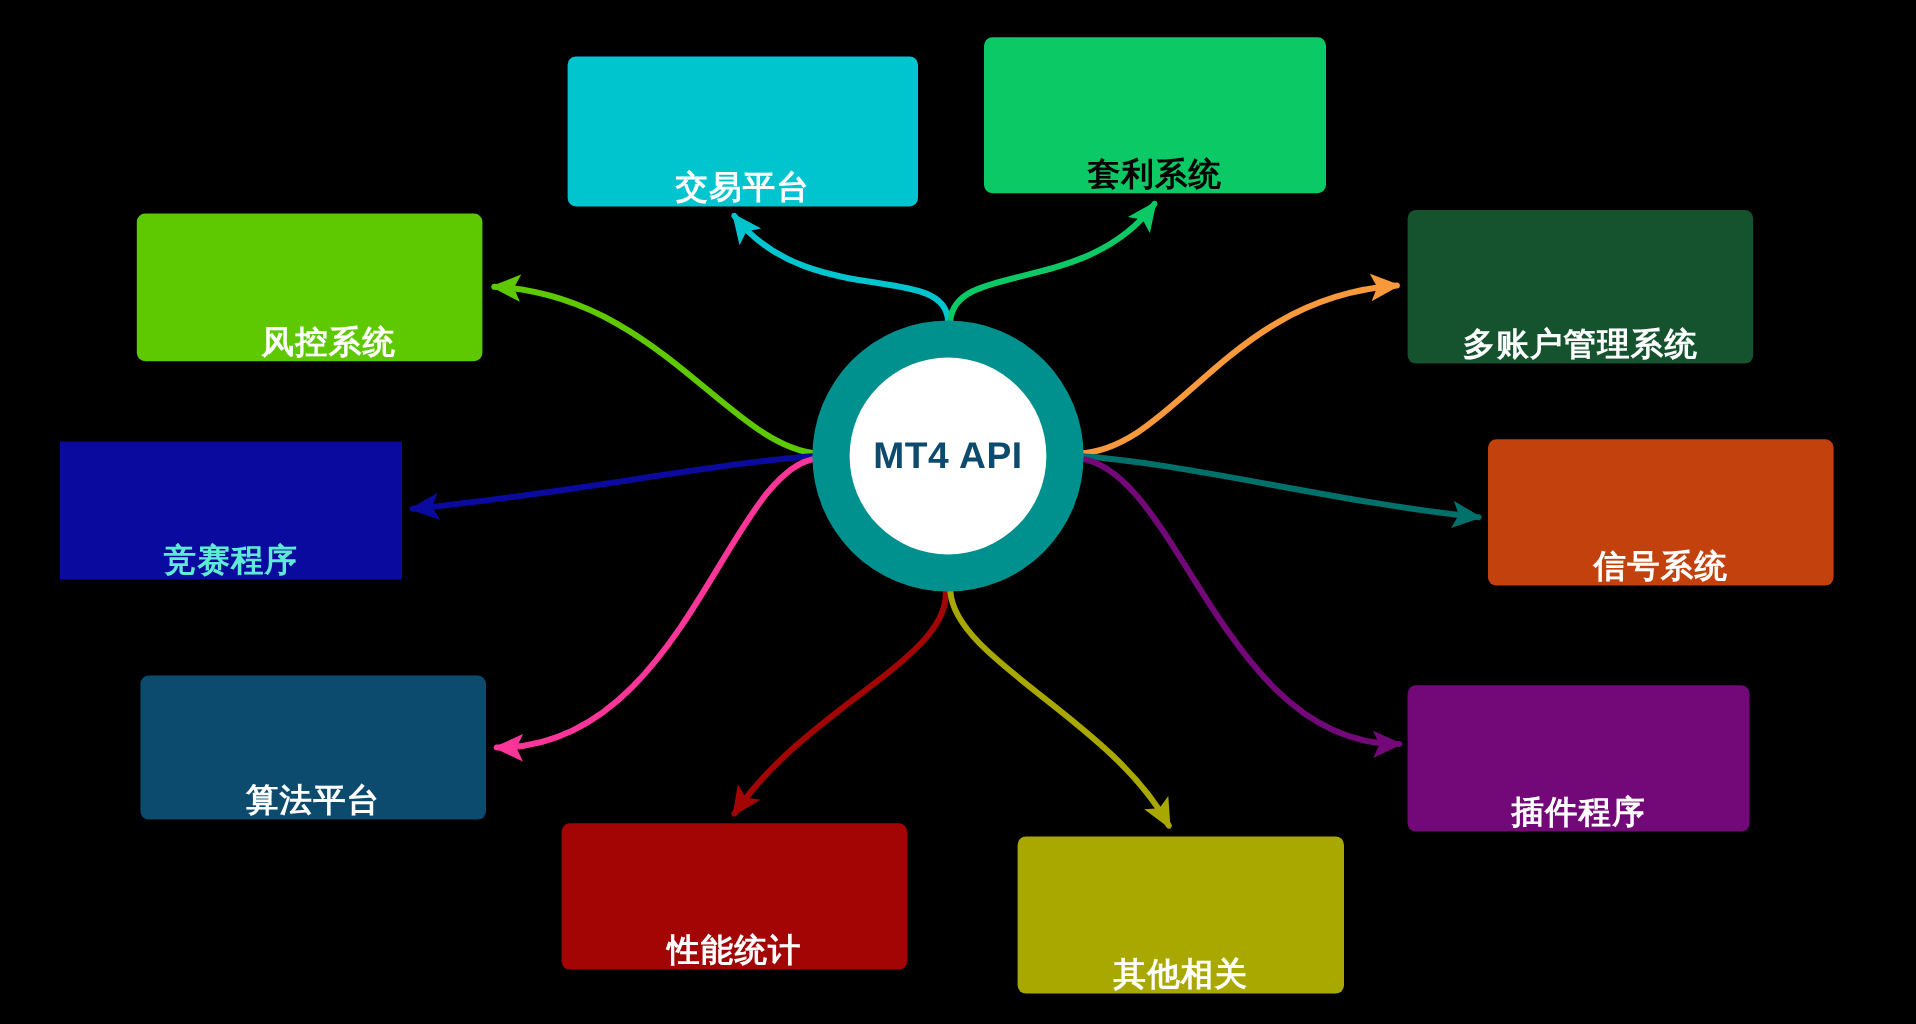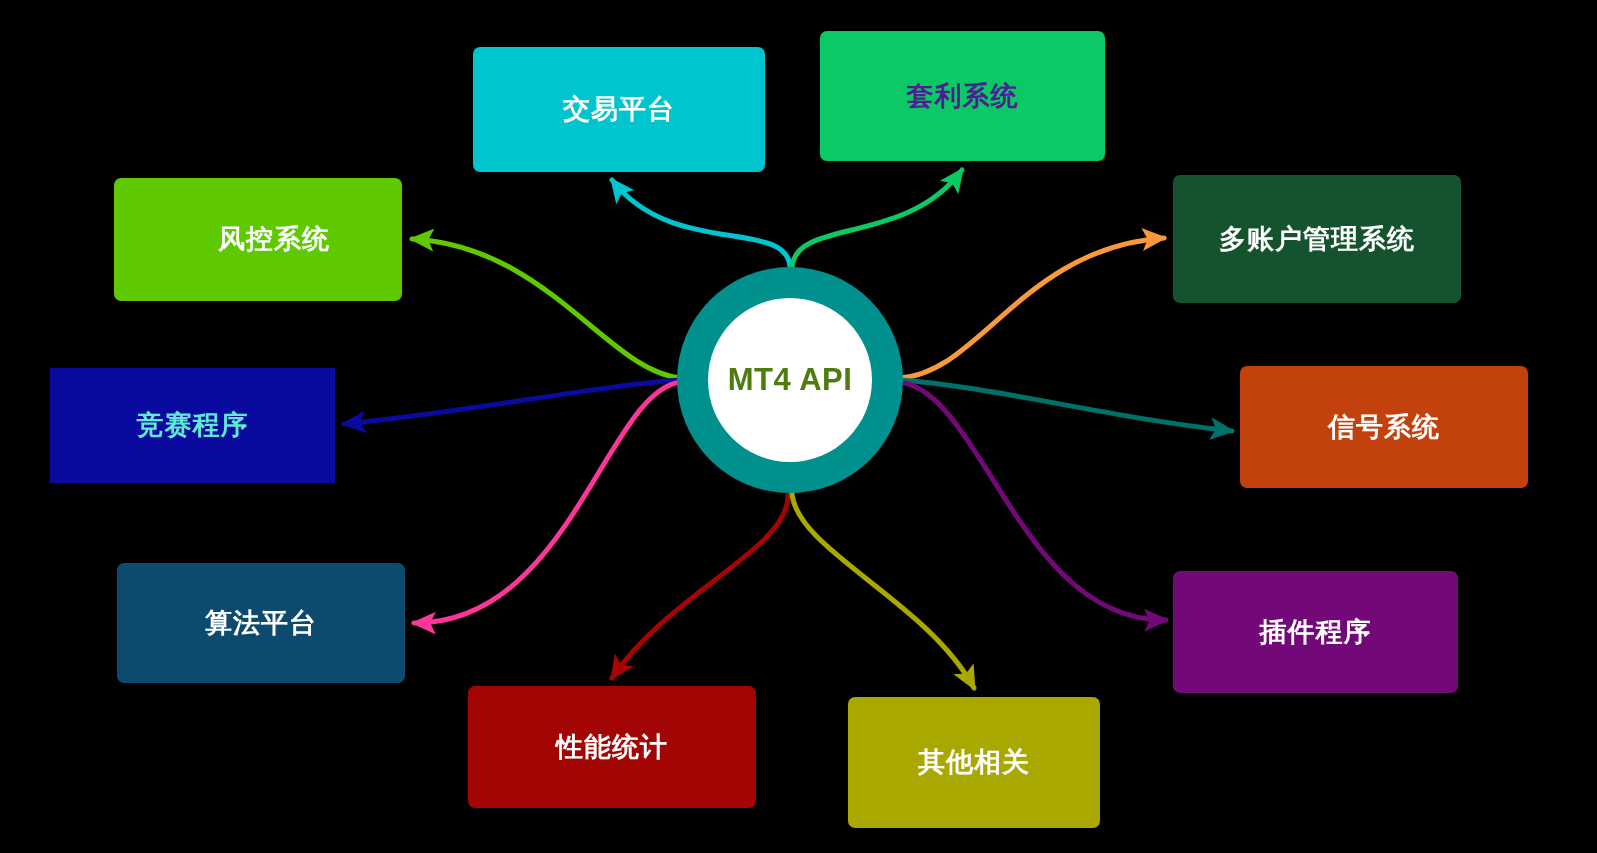--- a/index.html
+++ b/index.html
@@ -23,21 +23,21 @@
     position: absolute;
     top: 0;
     left: 0;
     width: 1597px;
     height: 853px;
     display: block;
   }
   .node-box {
     position: absolute;
     display: flex;
-    align-items: center;
+    align-items: flex-end;
     justify-content: center;
     box-sizing: border-box;
     border-radius: 7px;
   }
   .node-box.sharp {
     border-radius: 0;
   }
   .node-label {
     color: #ffffff;
     font-weight: bold;
@@ -119,46 +119,46 @@
         <path d="M 899 380 C 990 386, 1110 418, 1232 431" fill="none" stroke="#00706b" stroke-width="5" stroke-linecap="round" marker-end="url(#arw-8)"></path>
         <path d="M 899 382 C 982 390, 1020 622, 1166 620" fill="none" stroke="#730878" stroke-width="5" stroke-linecap="round" marker-end="url(#arw-9)"></path>
       </g>
   </svg>
 
   <div id="node-layer">
       <div class="node-box" style="left: 473px; top: 47px; width: 292px; height: 125px; background: rgb(0, 197, 206);">
         <span class="node-label" style="color: rgb(255, 255, 255);">交易平台</span>
       </div>
       <div class="node-box" style="left: 820px; top: 31px; width: 285px; height: 130px; background: rgb(11, 201, 100);">
-        <span class="node-label" style="color: #4c1d95;">套利系统</span>
+        <span class="node-label" style="color: #000000;">套利系统</span>
       </div>
       <div class="node-box" style="left: 114px; top: 178px; width: 288px; height: 123px; background: rgb(94, 200, 0); padding-left: 32px;">
         <span class="node-label" style="color: rgb(255, 255, 255);">风控系统</span>
       </div>
       <div class="node-box sharp" style="left: 50px; top: 368px; width: 285px; height: 115px; background: rgb(10, 10, 158);">
         <span class="node-label" style="color: #5eead4;">竞赛程序</span>
       </div>
       <div class="node-box" style="left: 117px; top: 563px; width: 288px; height: 120px; background: #0c4a6e;">
         <span class="node-label" style="color: rgb(255, 255, 255);">算法平台</span>
       </div>
       <div class="node-box" style="left: 468px; top: 686px; width: 288px; height: 122px; background: rgb(163, 5, 5);">
         <span class="node-label" style="color: rgb(255, 255, 255);">性能统计</span>
       </div>
-      <div class="node-box" style="left: 848px; top: 697px; width: 252px; height: 131px; background: rgb(168, 168, 0);">
+      <div class="node-box" style="left: 848px; top: 697px; width: 272px; height: 131px; background: rgb(168, 168, 0);">
         <span class="node-label" style="color: rgb(255, 255, 255);">其他相关</span>
       </div>
       <div class="node-box" style="left: 1173px; top: 175px; width: 288px; height: 128px; background: #14532d;">
         <span class="node-label" style="color: rgb(255, 255, 255);">多账户管理系统</span>
       </div>
       <div class="node-box" style="left: 1240px; top: 366px; width: 288px; height: 122px; background: #c2410c;">
         <span class="node-label" style="color: rgb(255, 255, 255);">信号系统</span>
       </div>
       <div class="node-box" style="left: 1173px; top: 559px; width: 285px; height: 122px; background: rgb(115, 8, 120); margin-top: 12px;">
         <span class="node-label" style="color: rgb(255, 255, 255);">插件程序</span>
       </div>
     </div>
 
   <div class="hub hub-ring" id="hub-ring" style="left: 677px; top: 267px; width: 226px; height: 226px; background: rgb(0, 145, 143);"></div>
   <div class="hub hub-inner" id="hub-inner" style="left: 708px; top: 298px; width: 164px; height: 164px; background: rgb(255, 255, 255);">
-    <span class="hub-label" id="hub-label" style="color: #4d7c0f;">MT4 API</span>
+    <span class="hub-label" id="hub-label" style="color: #0c4a6e;">MT4 API</span>
   </div>
 
 </div>
 
 </body></html>

